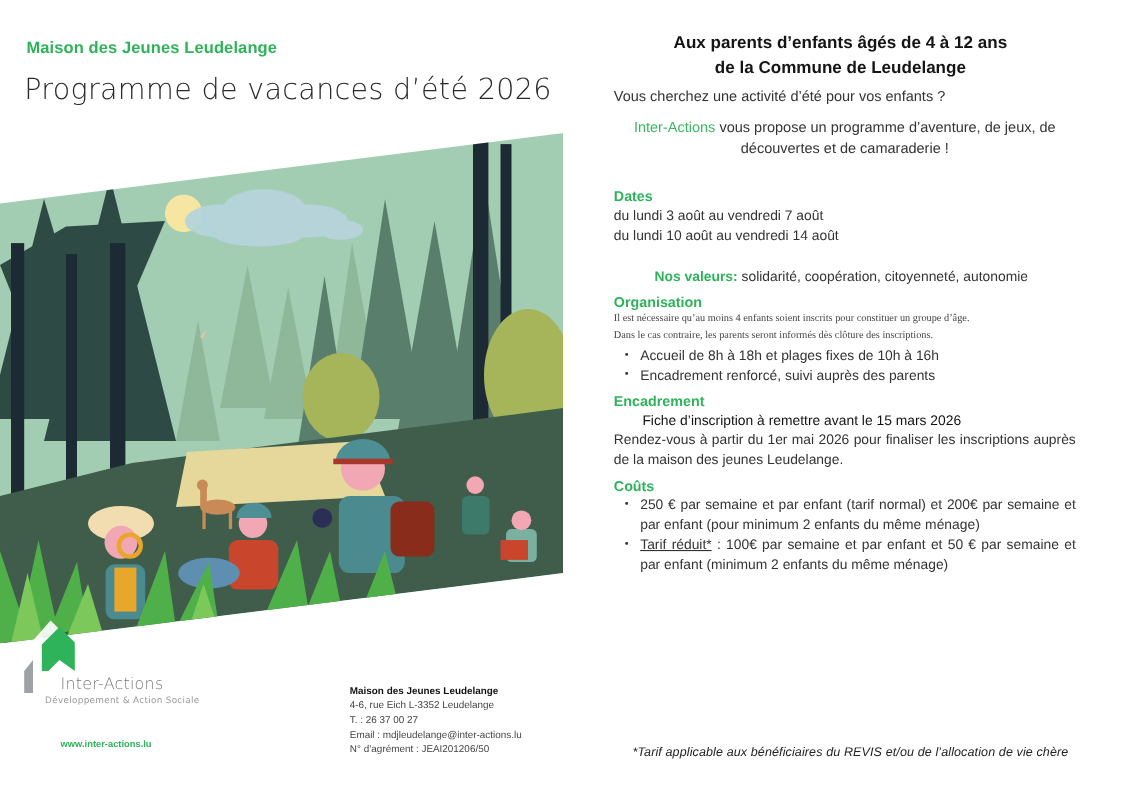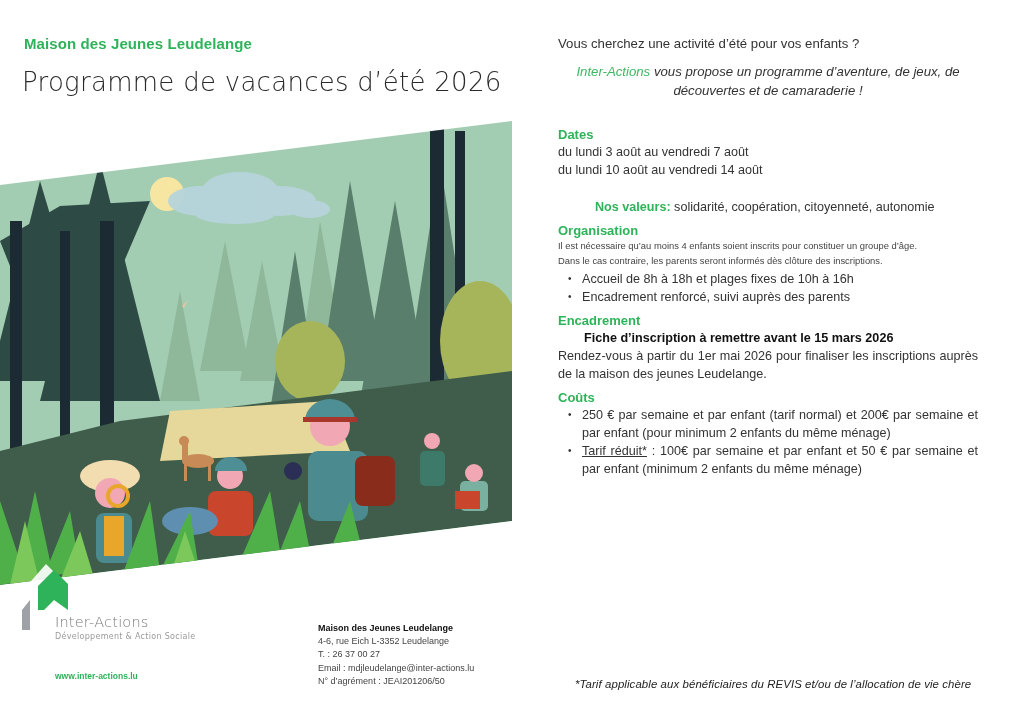--- a/index.html
+++ b/index.html
@@ -8,37 +8,37 @@
 
   
   .org-kicker { position: absolute; left: 24px; top: 35px; font-size: 15px; font-weight: bold; color: #2fb35a; letter-spacing: 0.1px; }
   .main-title { position: absolute; left: 22px; top: 66px; font-size: 26.5px; font-weight: normal; color: #2a2a2a; letter-spacing: 0.3px; font-family: "DejaVu Sans", sans-serif; font-weight: 200; transform: scaleX(0.98); transform-origin: left; }
 
   .illustration { position: absolute; left: 0; top: 121px; width: 512px; height: 464px; }
   .illustration svg { width: 100%; height: 100%; display: block; }
 
   .logo { position: absolute; left: 14px; top: 560px; width: 60px; height: 72px; }
   .logo-name { position: absolute; left: 55px; top: 614px; font-size: 14.5px; color: #7a7a7a; font-family: "DejaVu Sans", sans-serif; font-weight: 300; letter-spacing: 0.2px; }
-  .logo-tagline { position: absolute; left: 55px; top: 632px; font-size: 8px; color: #9a9a9a; font-family: "DejaVu Sans", sans-serif; letter-spacing: 0.3px; }
+  .logo-tagline { position: absolute; left: 41px; top: 632px; font-size: 8px; color: #9a9a9a; font-family: "DejaVu Sans", sans-serif; letter-spacing: 0.3px; }
   .website { position: absolute; left: 55px; top: 671px; font-size: 8.5px; font-weight: bold; color: #2fb35a; }
 
   .contact { position: absolute; left: 318px; top: 622px; font-size: 9px; line-height: 13.2px; color: #444; }
   .contact .c-title { font-weight: bold; color: #111; }
 
   
   .right { position: absolute; left: 558px; top: 29px; width: 420px; }
   .audience { text-align: center; font-size: 15.5px; font-weight: bold; color: #151515; line-height: 22px; margin-left: -8px; }
   .question { text-align: left; font-size: 13.2px; color: #333; margin-top: 6px; line-height: 17px; }
-  .intro { text-align: center; font-size: 13.2px; color: #333; margin-top: 10px; line-height: 19px; font-style: italic; }
+  .intro { text-align: center; font-size: 13.2px; color: #333; margin-top: 10px; line-height: 19px; }
   .intro .brand { color: #3cb863; }
 
   .sec-h { font-size: 13px; font-weight: bold; color: #2fb35a; line-height: 17px; }
   .body-t { font-size: 12.6px; color: #333; line-height: 18px; }
-  .small-t { font-size: 9.4px; color: #444; line-height: 14.5px; }
-  .bold-t { font-size: 12.6px; font-weight: bold; color: #111; line-height: 18px; padding-left: 26px; }
+  .small-t { font-size: 9.4px; color: #444; line-height: 14.5px; font-family: Liberation Serif, serif; }
+  .bold-t { font-size: 12.6px; font-weight: normal; color: #111; line-height: 18px; padding-left: 26px; }
   .justify { text-align: justify; }
 
   .bullets { list-style: none; padding-left: 10px; }
   .bullets li { position: relative; padding-left: 14px; font-size: 12.6px; line-height: 18px; color: #333; }
   .bullets li::before { content: "•"; position: absolute; left: 0; top: 0; font-size: 10px; }
   .bullets.justify li { text-align: justify; }
   .underline { text-decoration: underline; }
 
   .inline-h { font-weight: bold; color: #2fb35a; }
 
@@ -176,20 +176,24 @@
 
 <div class="contact">
   <div class="c-title">Maison des Jeunes Leudelange</div>
   <div>4-6, rue Eich L-3352 Leudelange</div>
   <div>T. : 26 37 00 27</div>
   <div>Email : mdjleudelange@inter-actions.lu</div>
   <div>N° d’agrément : JEAI201206/50</div>
 </div>
 
 <div class="right">
+  <div class="audience">
+    <div>Aux parents d’enfants âgés de 4 à 12 ans</div>
+    <div>de la Commune de Leudelange</div>
+  </div>
   <div class="question">Vous cherchez une activité d’été pour vos enfants ?</div>
   <div class="intro">
     <span class="brand">Inter-Actions</span><span> vous propose un programme d’aventure, de jeux, de découvertes et de camaraderie !</span>
   </div>
 
   <div style="margin-top:26px;">
     <div class="sec-h">Dates</div>
     <div class="body-t">du lundi 3 août au vendredi 7 août</div>
     <div class="body-t">du lundi 10 août au vendredi 14 août</div>
   </div>

